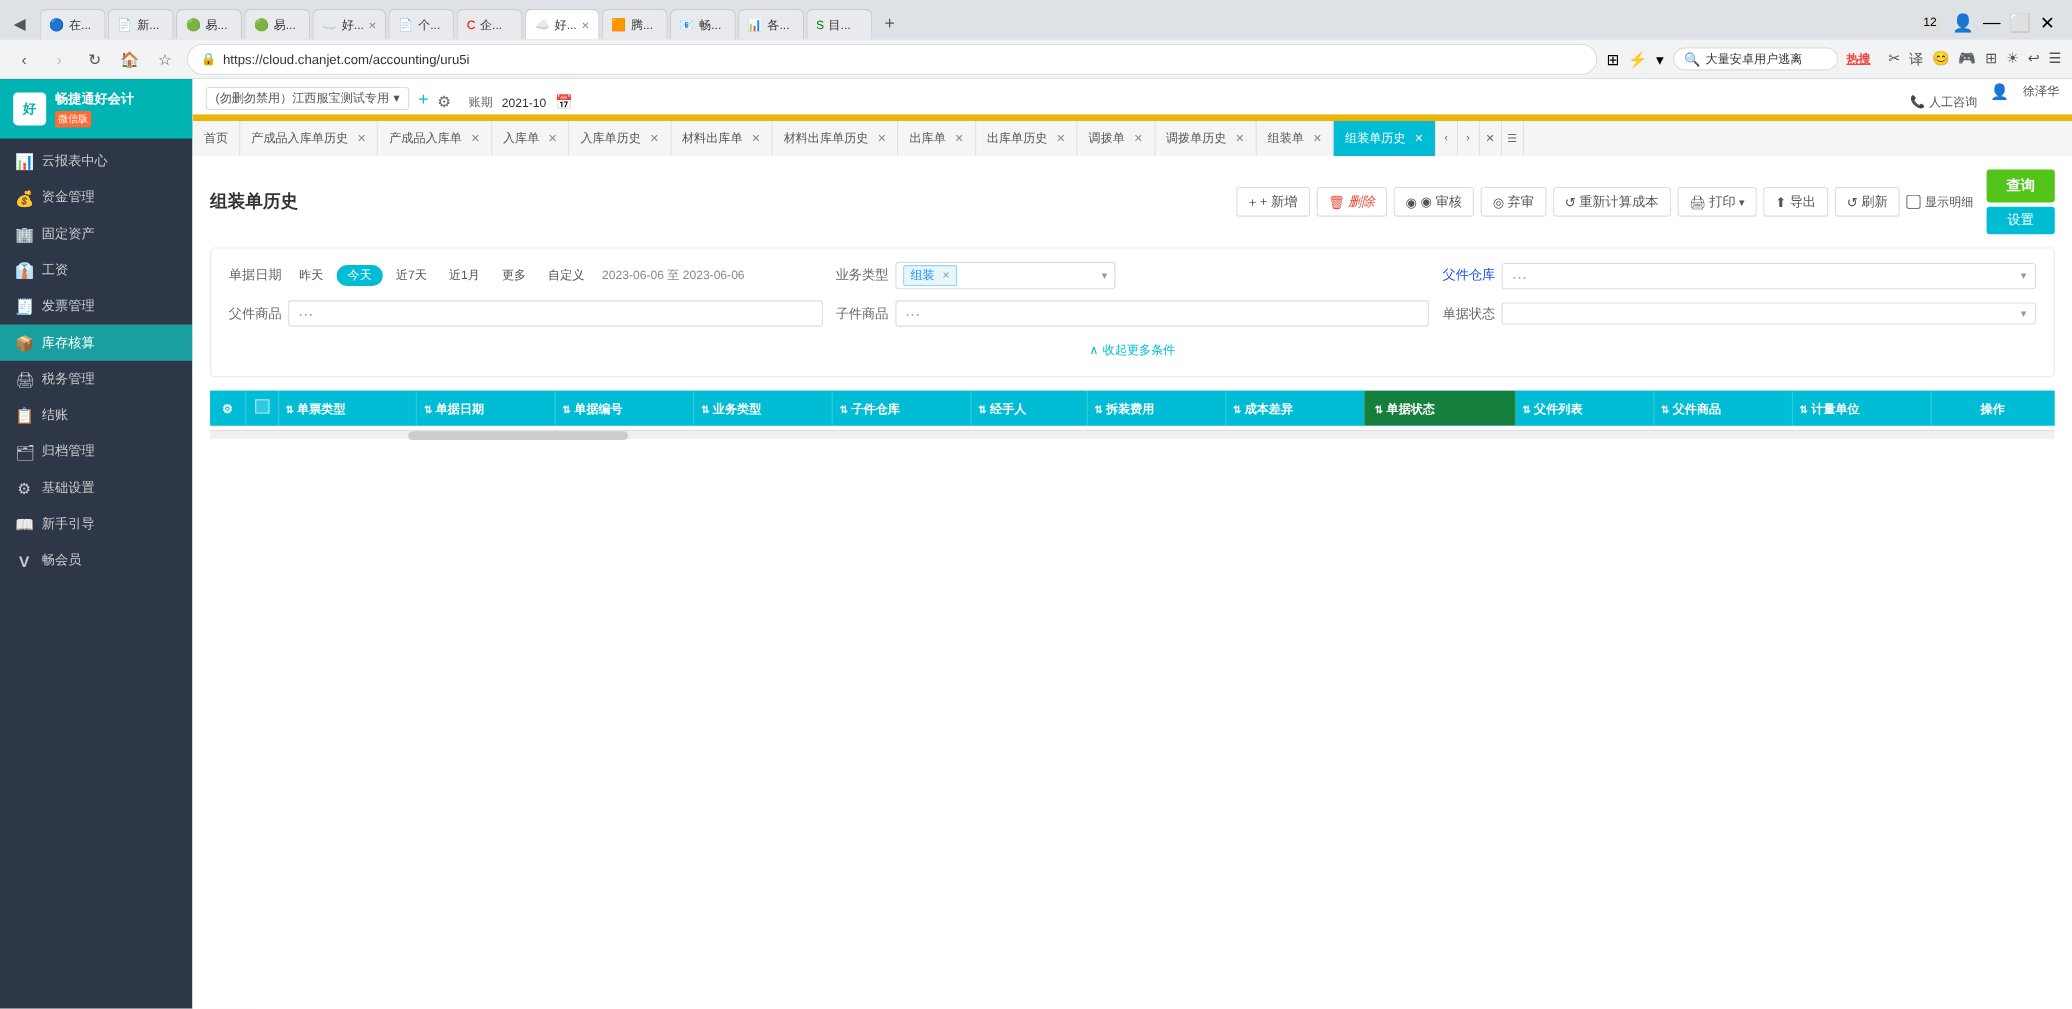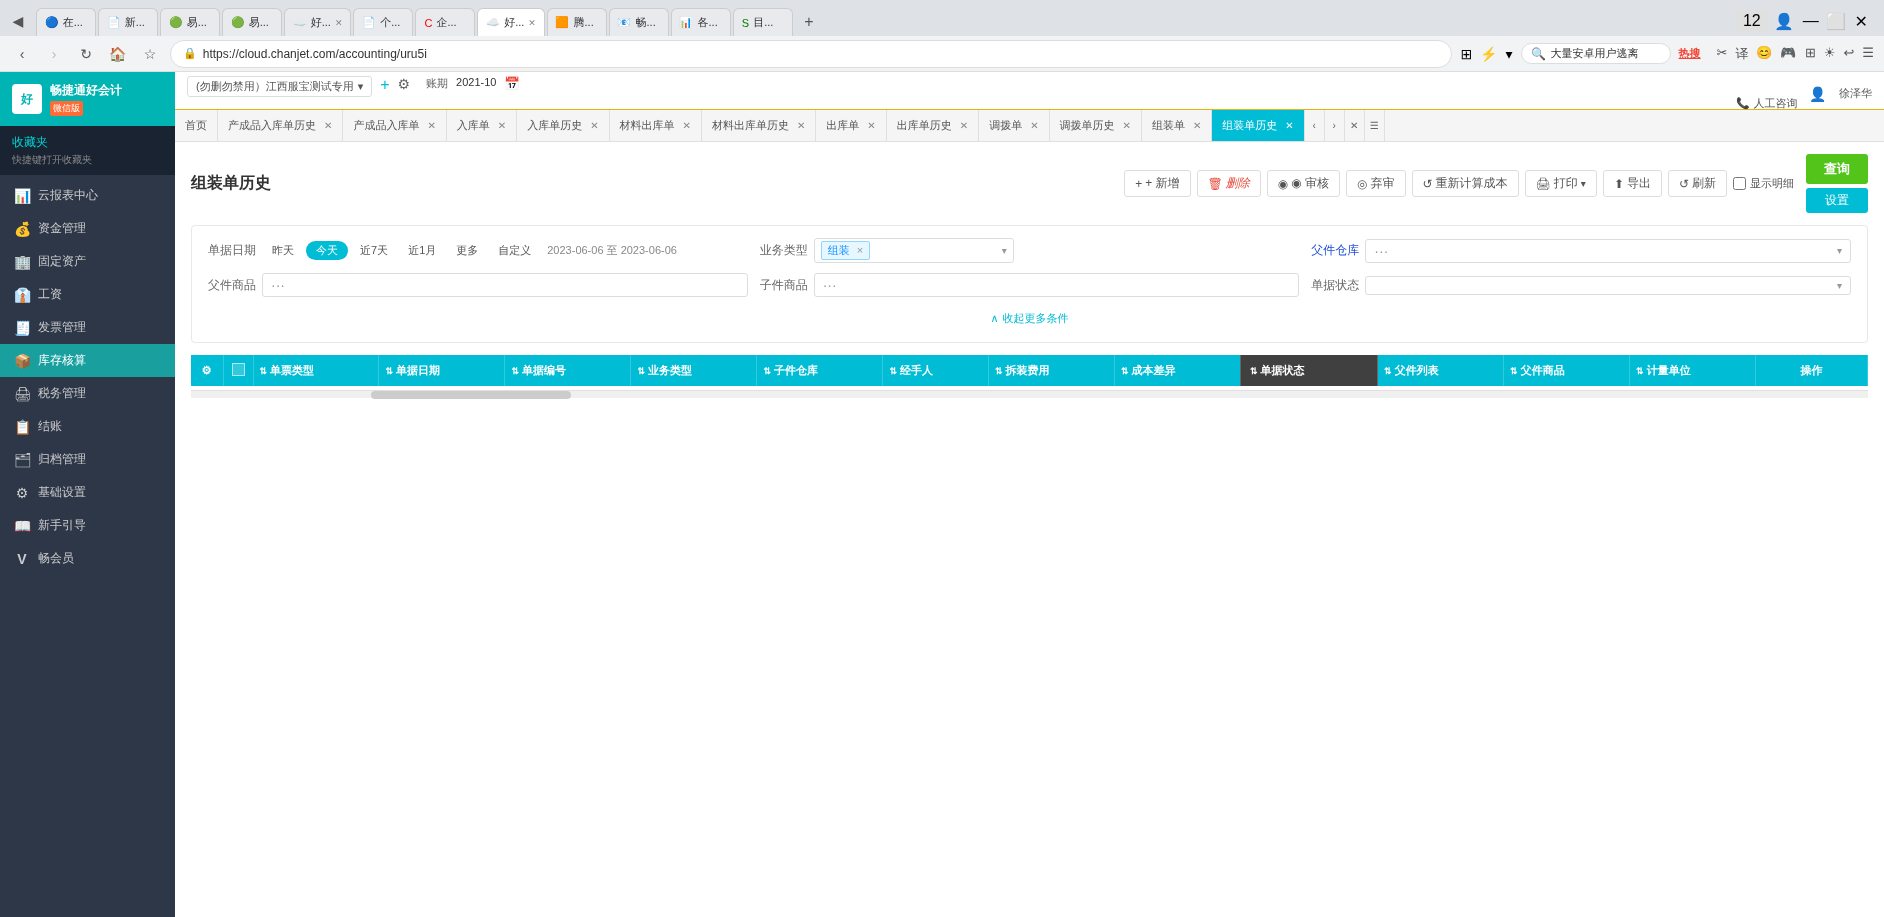--- a/index.html
+++ b/index.html
@@ -15,21 +15,21 @@
     .sidebar { width: 175px; background: #2d3748; color: #fff; display: flex; flex-direction: column; flex-shrink: 0; }
     .sidebar-item { display: flex; align-items: center; padding: 8px 14px; cursor: pointer; gap: 8px; color: #ccc; }
     .sidebar-item.active { background: #1a9f9f; color: #fff; }
     .sidebar-item-icon { font-size: 14px; width: 16px; text-align: center; }
     .sidebar-item-label { font-size: 12px; }
 
     
     .main { flex: 1; display: flex; flex-direction: column; background: #fff; overflow: hidden; }
 
     
-    .topbar { background: #fff; border-bottom: 1px solid #eab308; padding: 4px 12px; display: flex; align-items: flex-start; gap: 8px; height: 38px; }
+    .topbar { background: #fff; border-bottom: 6px solid #eab308; padding: 4px 12px; display: flex; align-items: flex-end; gap: 8px; height: 38px; }
 
     
     .tabbar { background: #f5f5f5; border-bottom: 1px solid #e0e0e0; display: flex; align-items: center; overflow-x: auto; white-space: nowrap; height: 32px; }
     .tabbar::-webkit-scrollbar { height: 0; }
     .page-tab { display: inline-flex; align-items: center; padding: 0 10px; height: 32px; font-size: 11px; color: #555; cursor: pointer; border-right: 1px solid #e0e0e0; gap: 4px; white-space: nowrap; }
     .page-tab.active { background: #00bcd4; color: #fff; }
     .page-tab .tab-x { font-size: 10px; color: #888; margin-left: 4px; cursor: pointer; }
     .page-tab.active .tab-x { color: #fff; }
     .tabbar-arrow { width: 20px; height: 32px; display: flex; align-items: center; justify-content: center; cursor: pointer; color: #666; border-right: 1px solid #e0e0e0; font-size: 10px; }
 
@@ -96,21 +96,21 @@
     <div style="display:inline-flex;align-items:center;padding:0 8px;height:28px;background:#e8eaed;border-radius:6px 6px 0 0;font-size:11px;color:#333;gap:4px;min-width:60px;border:1px solid #ccc;border-bottom:none;">
       <span>📊</span>
         <span>各...</span>
     </div>
     <div style="display:inline-flex;align-items:center;padding:0 8px;height:28px;background:#e8eaed;border-radius:6px 6px 0 0;font-size:11px;color:#333;gap:4px;min-width:60px;border:1px solid #ccc;border-bottom:none;">
       <span style="color:green;">S</span>
         <span>目...</span>
     </div>
     <div style="width:28px;height:28px;display:flex;align-items:center;justify-content:center;font-size:16px;color:#555;cursor:pointer;align-self:flex-end;">+</div>
     <div style="margin-left:auto;display:flex;align-items:center;gap:8px;align-self:center;padding-right:8px;">
-      <span style="font-size:16px;background:#e0e0e0;padding:2px 6px;border-radius:3px;">12</span>
+      <span style="font-size:11px;background:#e0e0e0;padding:2px 6px;border-radius:3px;">12</span>
       <span style="font-size:16px;">👤</span>
       <span style="font-size:16px;cursor:pointer;">—</span>
       <span style="font-size:16px;cursor:pointer;">⬜</span>
       <span style="font-size:16px;cursor:pointer;">✕</span>
     </div>
   </div>
 
   <div style="background:#f1f3f4;height:36px;display:flex;align-items:center;padding:4px 10px;gap:8px;border-bottom:1px solid #ddd;">
     <div class="nav-btn">‹</div>
     <div class="nav-btn disabled">›</div>
@@ -146,24 +146,20 @@
 
   <div class="sidebar">
     <div style="background:#00b4b4;padding:10px 12px;display:flex;align-items:center;gap:8px;">
       <div style="width:30px;height:30px;background:#fff;border-radius:4px;display:flex;align-items:center;justify-content:center;color:#00b4b4;font-weight:bold;font-size:12px;">好</div>
       <div>
         <div style="font-size:12px;font-weight:bold;color:#fff;">畅捷通好会计</div>
         <div style="background:#ff6b35;color:#fff;font-size:9px;padding:1px 3px;border-radius:2px;display:inline-block;margin-top:2px;">微信版</div>
       </div>
     </div>
 
-    <div style="background:#1a2332;padding:8px 12px;cursor:pointer;">
-      <div style="color:#00d4d4;font-size:12px;margin-bottom:2px;">收藏夹</div>
-      <div style="font-size:10px;color:#888;">快捷键打开收藏夹</div>
-    </div>
 
     <div style="flex:1;padding:4px 0;">
       <div class="sidebar-item">
         <span class="sidebar-item-icon">📊</span>
         <span class="sidebar-item-label">云报表中心</span>
       </div>
       <div class="sidebar-item">
         <span class="sidebar-item-icon">💰</span>
         <span class="sidebar-item-label">资金管理</span>
       </div>
@@ -434,21 +430,21 @@
               </th>
               <th style="background:#00bcd4;color:#fff;padding:8px 6px;font-size:11px;white-space:nowrap;">
                 <span style="font-size:9px;">⇅</span> <span>经手人</span>
               </th>
               <th style="background:#00bcd4;color:#fff;padding:8px 6px;font-size:11px;white-space:nowrap;">
                 <span style="font-size:9px;">⇅</span> <span>拆装费用</span>
               </th>
               <th style="background:#00bcd4;color:#fff;padding:8px 6px;font-size:11px;white-space:nowrap;">
                 <span style="font-size:9px;">⇅</span> <span>成本差异</span>
               </th>
-              <th style="background:#404040;color:#fff;padding:8px 9px;font-size:11px;white-space:nowrap;">
+              <th style="background:#15803d;color:#fff;padding:8px 9px;font-size:11px;white-space:nowrap;">
                 <span style="font-size:9px;">⇅</span> <span>单据状态</span>
               </th>
               <th style="background:#00bcd4;color:#fff;padding:8px 6px;font-size:11px;white-space:nowrap;">
                 <span style="font-size:9px;">⇅</span> <span>父件列表</span>
               </th>
               <th style="background:#00bcd4;color:#fff;padding:8px 6px;font-size:11px;white-space:nowrap;">
                 <span style="font-size:9px;">⇅</span> <span>父件商品</span>
               </th>
               <th style="background:#00bcd4;color:#fff;padding:8px 6px;font-size:11px;white-space:nowrap;">
                 <span style="font-size:9px;">⇅</span> <span>计量单位</span>

